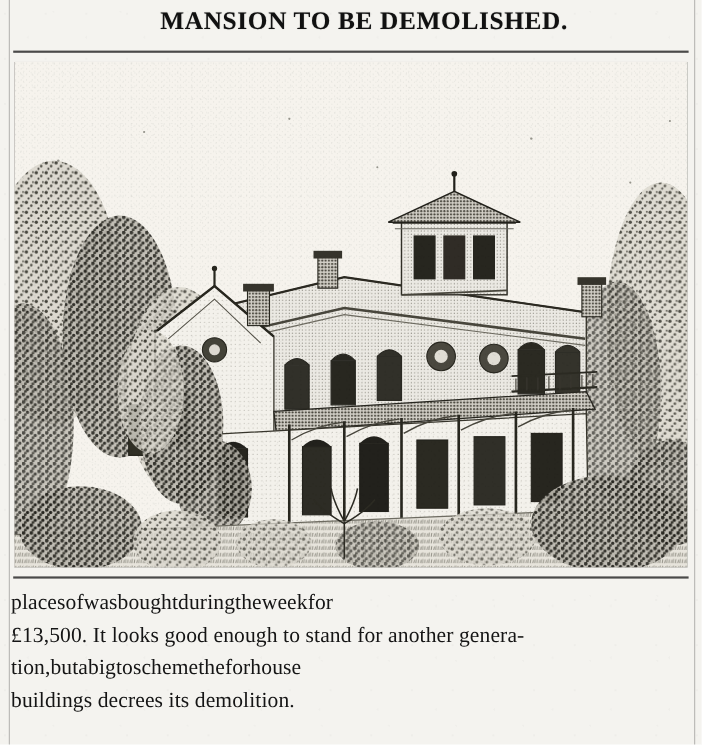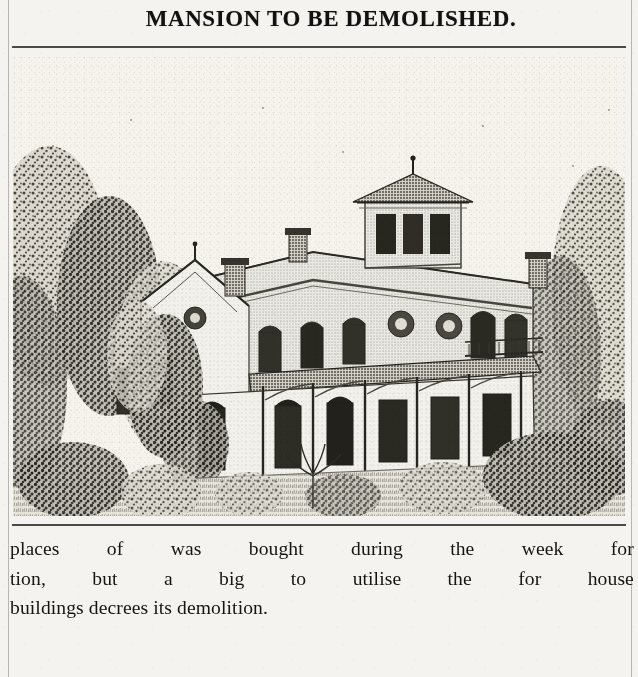--- a/index.html
+++ b/index.html
@@ -101,21 +101,20 @@
     line-height: 29.5px;
     color: #151515;
     letter-spacing: 0.1px;
   }
   .cap-line { white-space: nowrap; }
   .cap-line.j {
     display: block;
   }
   .cap-line.spread {
     display: flex;
-    justify-content: space-between;
     width: 624px;
   }
   .cap-line.center {
     text-align: left;
     width: 608px;
   }
 </style>
 </head>
 <body>
 
@@ -317,27 +316,28 @@
     <span class="cap-line spread">
       <span>places</span>
       <span>of</span>
       <span>was</span>
       <span>bought</span>
       <span>during</span>
       <span>the</span>
       <span>week</span>
       <span>for</span>
     </span>
+    <span class="cap-line j">£13,500.  It looks good enough to stand for another genera-</span>
     <span class="cap-line spread">
       <span>tion,</span>
       <span>but</span>
       <span>a</span>
       <span>big</span>
       <span>to</span>
-      <span>utilise</span>
+      <span>scheme</span>
       <span>the</span>
       <span>for</span>
       <span>house</span>
     </span>
     <span class="cap-line center">buildings decrees its demolition.</span>
   </div>
 
 </div>
 
 </body></html>

